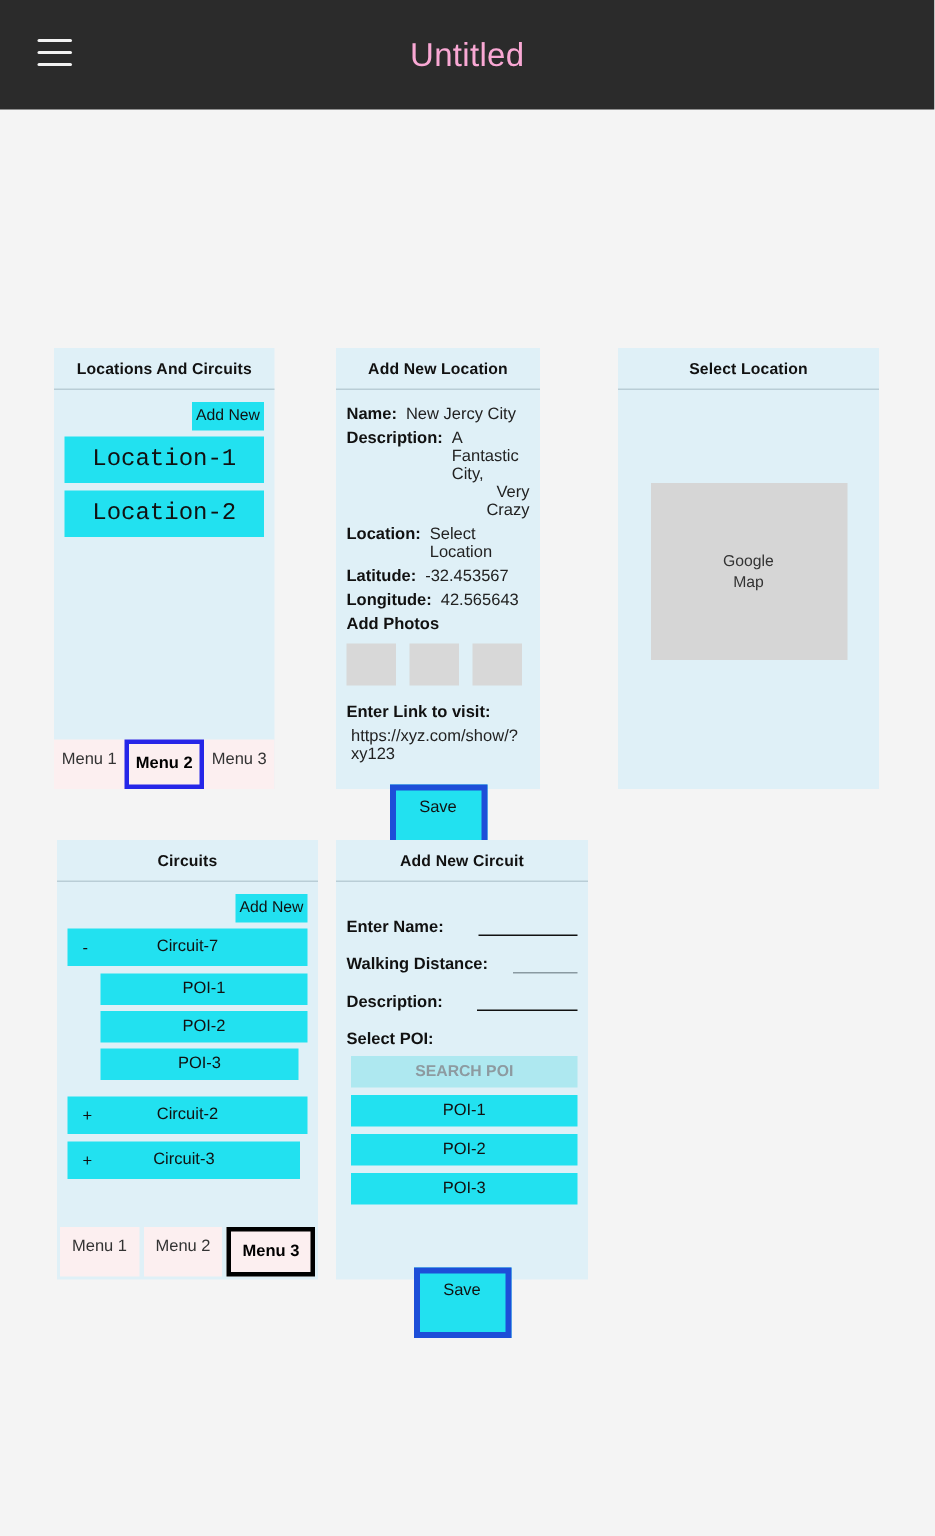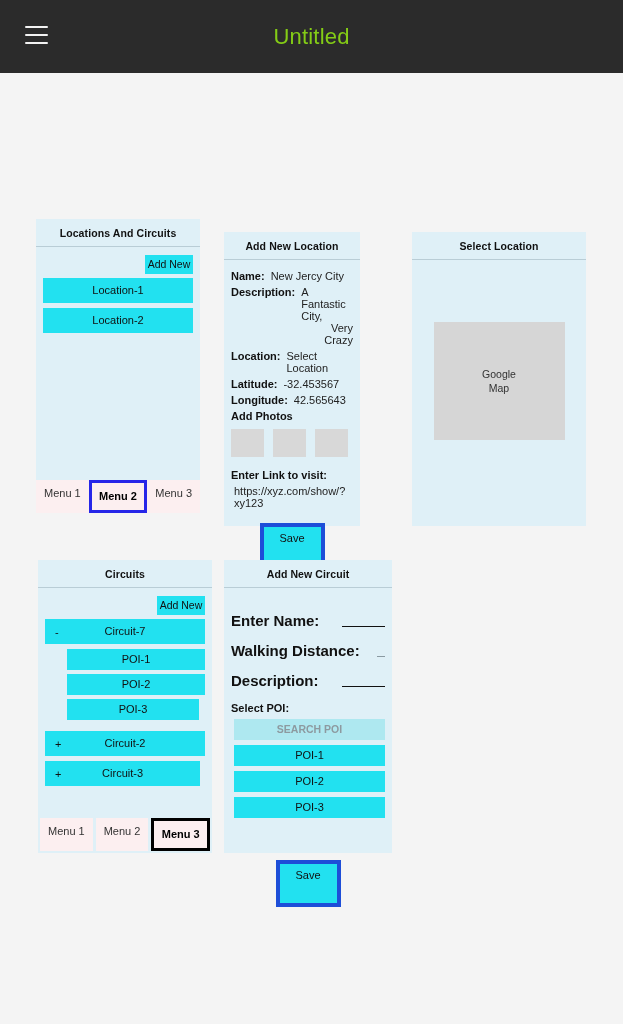--- a/index.html
+++ b/index.html
@@ -40,21 +40,21 @@
   .hamburger span {
     display: block;
     height: 1.6px;
     width: 100%;
     background: #f2f2f2;
     border-radius: 1px;
   }
   .appbar-title {
     width: 100%;
     text-align: center;
-    color: #84cc16;
+    color: #f9a8d4;
     font-size: 22px;
     font-weight: 400;
     letter-spacing: 0.2px;
   }
 
   
   .panel {
     position: absolute;
     background: #dff0f7;
     box-sizing: border-box;
@@ -87,21 +87,22 @@
     margin-left: auto;
     margin-right: 0;
     width: 48px;
     padding: 3px 2px 4px 2px;
     font-size: 10.5px;
   }
   .listbtn {
     width: 100%;
     padding: 6px 2px 7px 2px;
     margin-bottom: 5px;
-    font-size: 11px;
+    font-size: 16px;
+    font-family: Liberation Mono, monospace;
   }
 
   
   .tabbar {
     position: absolute;
     left: 0;
     bottom: 0;
     width: 100%;
     display: flex;
     box-sizing: border-box;
@@ -213,21 +214,21 @@
     margin: 0 0 4px 22px;
     box-sizing: border-box;
     cursor: pointer;
   }
   .spacer { height: 7px; }
 
   
   .crow {
     display: flex;
     align-items: center;
-    font-size: 15px;
+    font-size: 11px;
     margin-bottom: 13px;
     gap: 15px;
   }
   .crow .clabel { font-weight: bold; color: #111; white-space: nowrap; }
   .underline {
     flex: 1;
     margin-left: 8px;
     height: 11px;
     border-bottom: 1.5px solid #111;
   }
@@ -258,21 +259,21 @@
 
 <div class="appbar">
   <div class="hamburger">
     <span></span>
     <span></span>
     <span></span>
   </div>
   <div class="appbar-title">Untitled</div>
 </div>
 
-<div class="panel" style="left:36px; top:219px; width:164px; height:294px;">
+<div class="panel" style="left:36px; top:232px; width:147px; height:294px;">
   <div class="panel-title">Locations And Circuits</div>
   <div class="panel-body" style="padding-top:8px;">
     <div class="cyan addnew">Add New</div>
     <div style="height:4px;"></div>
     <div class="cyan listbtn">Location-1</div>
     <div class="cyan listbtn">Location-2</div>
   </div>
   <div class="tabbar joined">
     <div class="tab">Menu 1</div>
     <div class="tab active blue">Menu 2</div>

